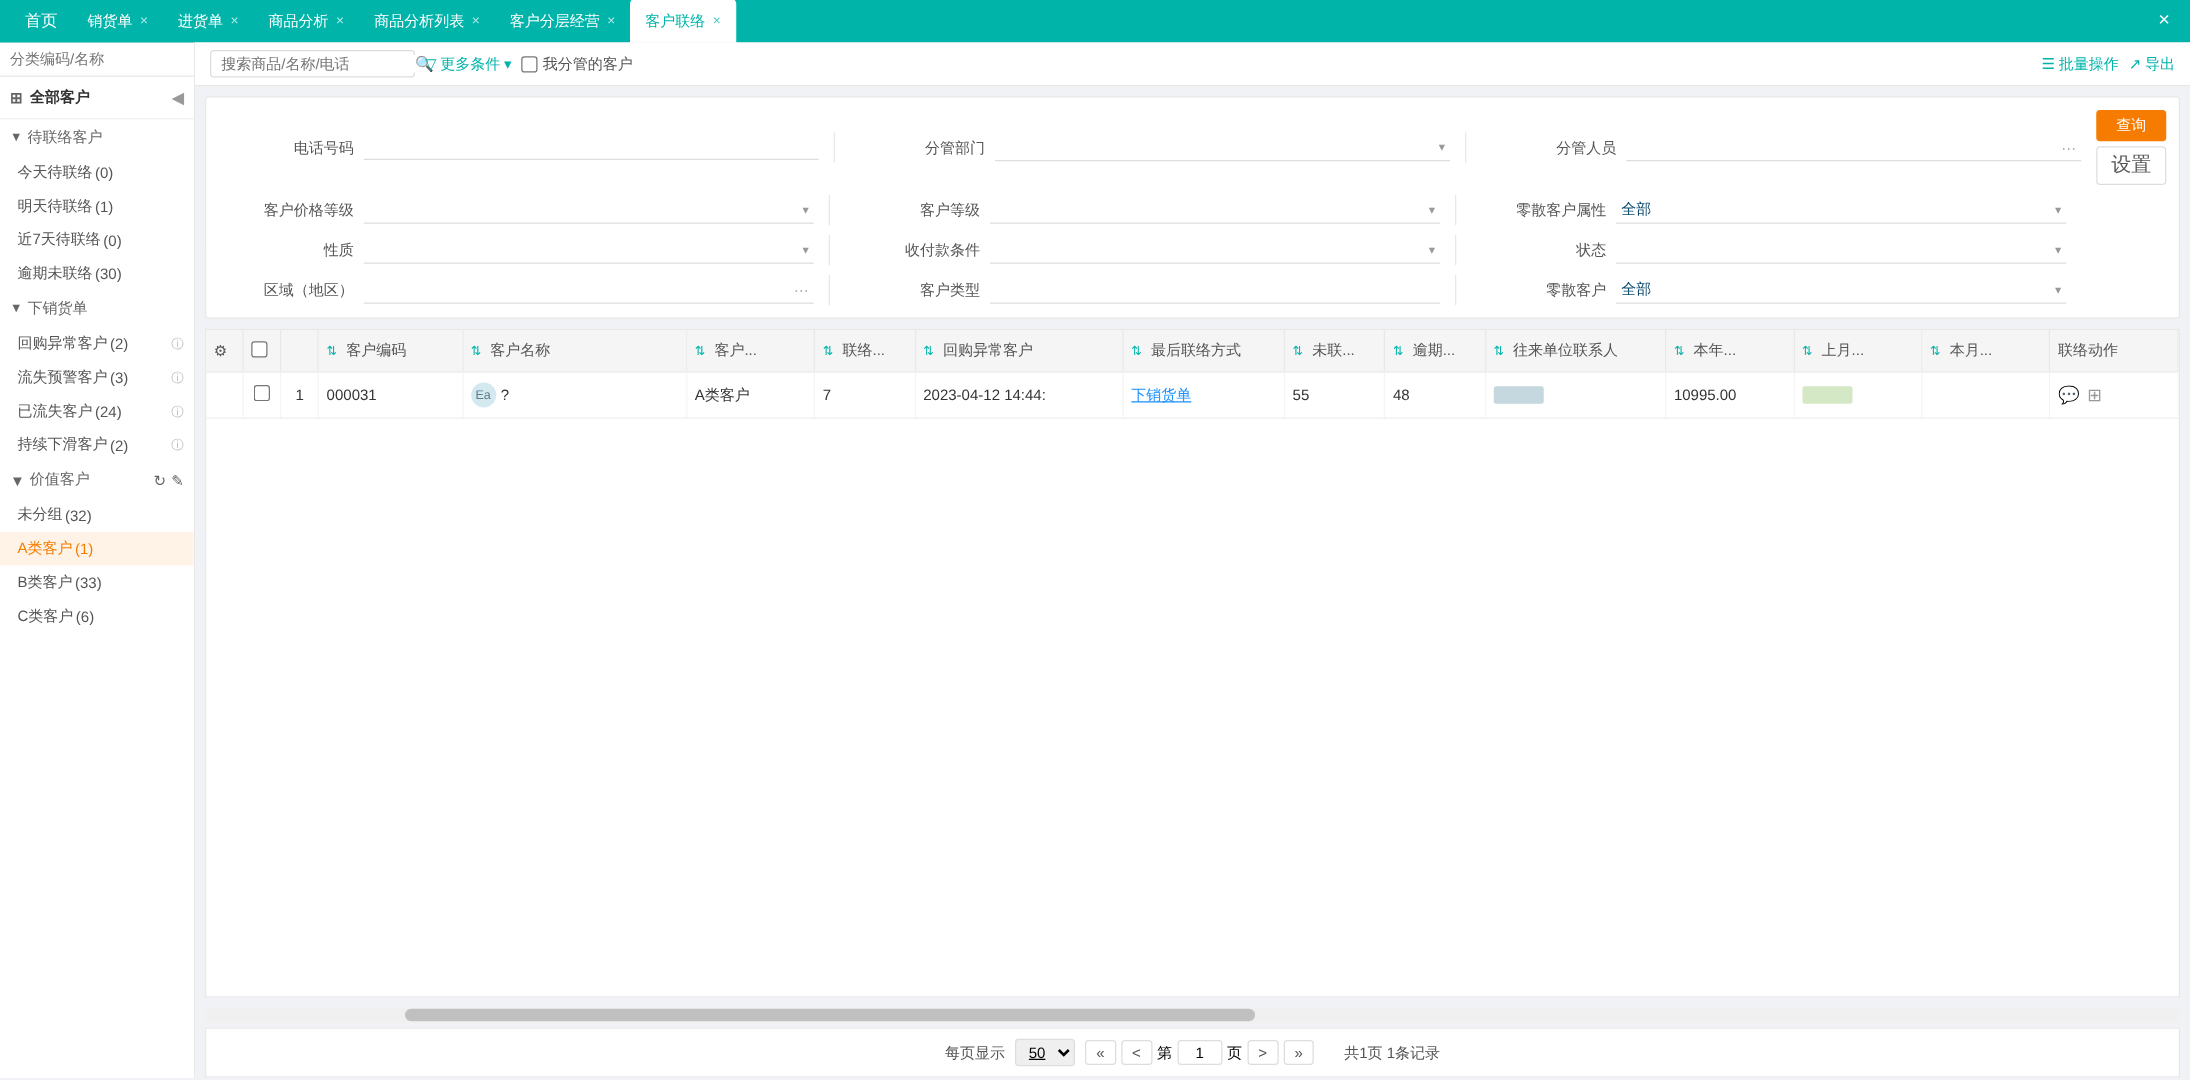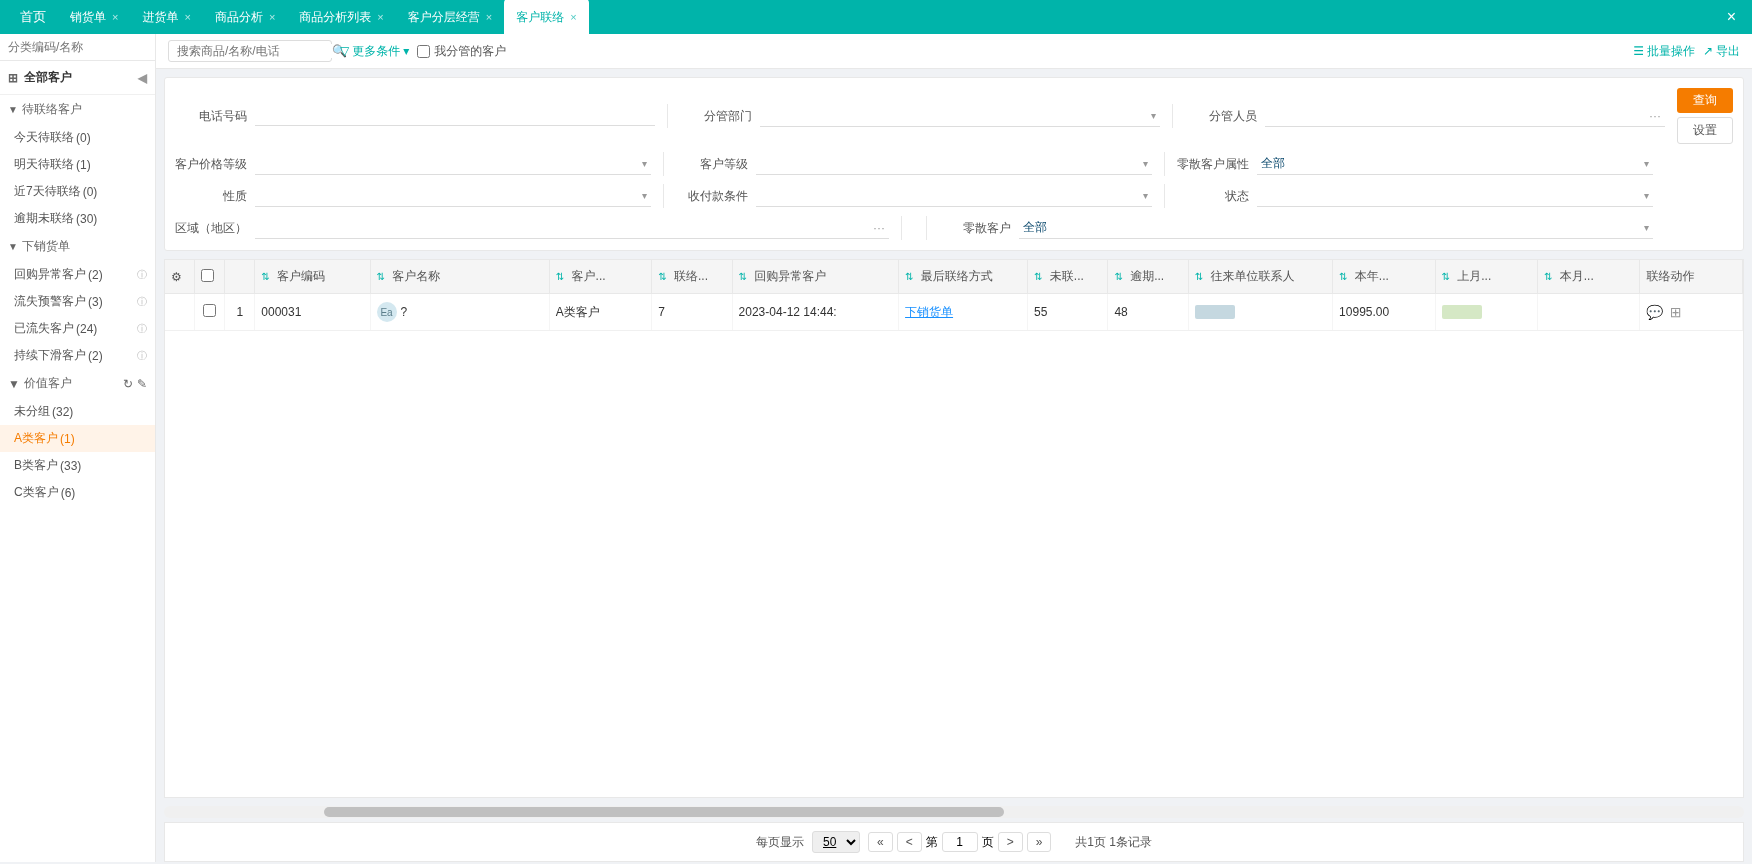--- a/index.html
+++ b/index.html
@@ -205,20 +205,21 @@
       flex: 1;
       min-width: 0;
     }
     .filter-label {
       color: #555;
       font-size: 12px;
       min-width: 80px;
       text-align: right;
       padding-right: 8px;
       white-space: nowrap;
+      margin-left: 36px;
     }
     .filter-input {
       flex: 1;
       border: none;
       border-bottom: 1px solid #ddd;
       outline: none;
       font-size: 12px;
       padding: 2px 4px;
       color: #333;
       background: transparent;
@@ -254,21 +255,21 @@
       cursor: pointer;
       font-size: 12px;
     }
     .btn-setting {
       background: white;
       color: #555;
       border: 1px solid #ddd;
       border-radius: 3px;
       padding: 4px 4px;
       cursor: pointer;
-      font-size: 12px;
+      font-size: 16px;
     }
 
     
     .table-container {
       flex: 1;
       background: #fff;
       margin: 0 8px 8px 8px;
       border: 1px solid #e8e8e8;
       overflow: auto;
       display: flex;
@@ -659,20 +660,26 @@
 
       <div class="filter-row">
         <div class="filter-field">
           <span class="filter-label">区域（地区）</span>
           <div class="filter-select">
             <span class="select-text"></span>
             <span class="select-dots">···</span>
           </div>
         </div>
         <div class="filter-divider"></div>
+        <div class="filter-field">
+          <span class="filter-label">客户类型</span>
+          <div class="filter-select">
+            <span class="select-text"></span>
+          </div>
+        </div>
         <div class="filter-divider"></div>
         <div class="filter-field">
           <span class="filter-label">零散客户</span>
           <div class="filter-select">
             <span class="select-text">全部</span>
             <span class="select-arrow">▾</span>
           </div>
         </div>
         <div style="width: 80px;"></div>
       </div>

